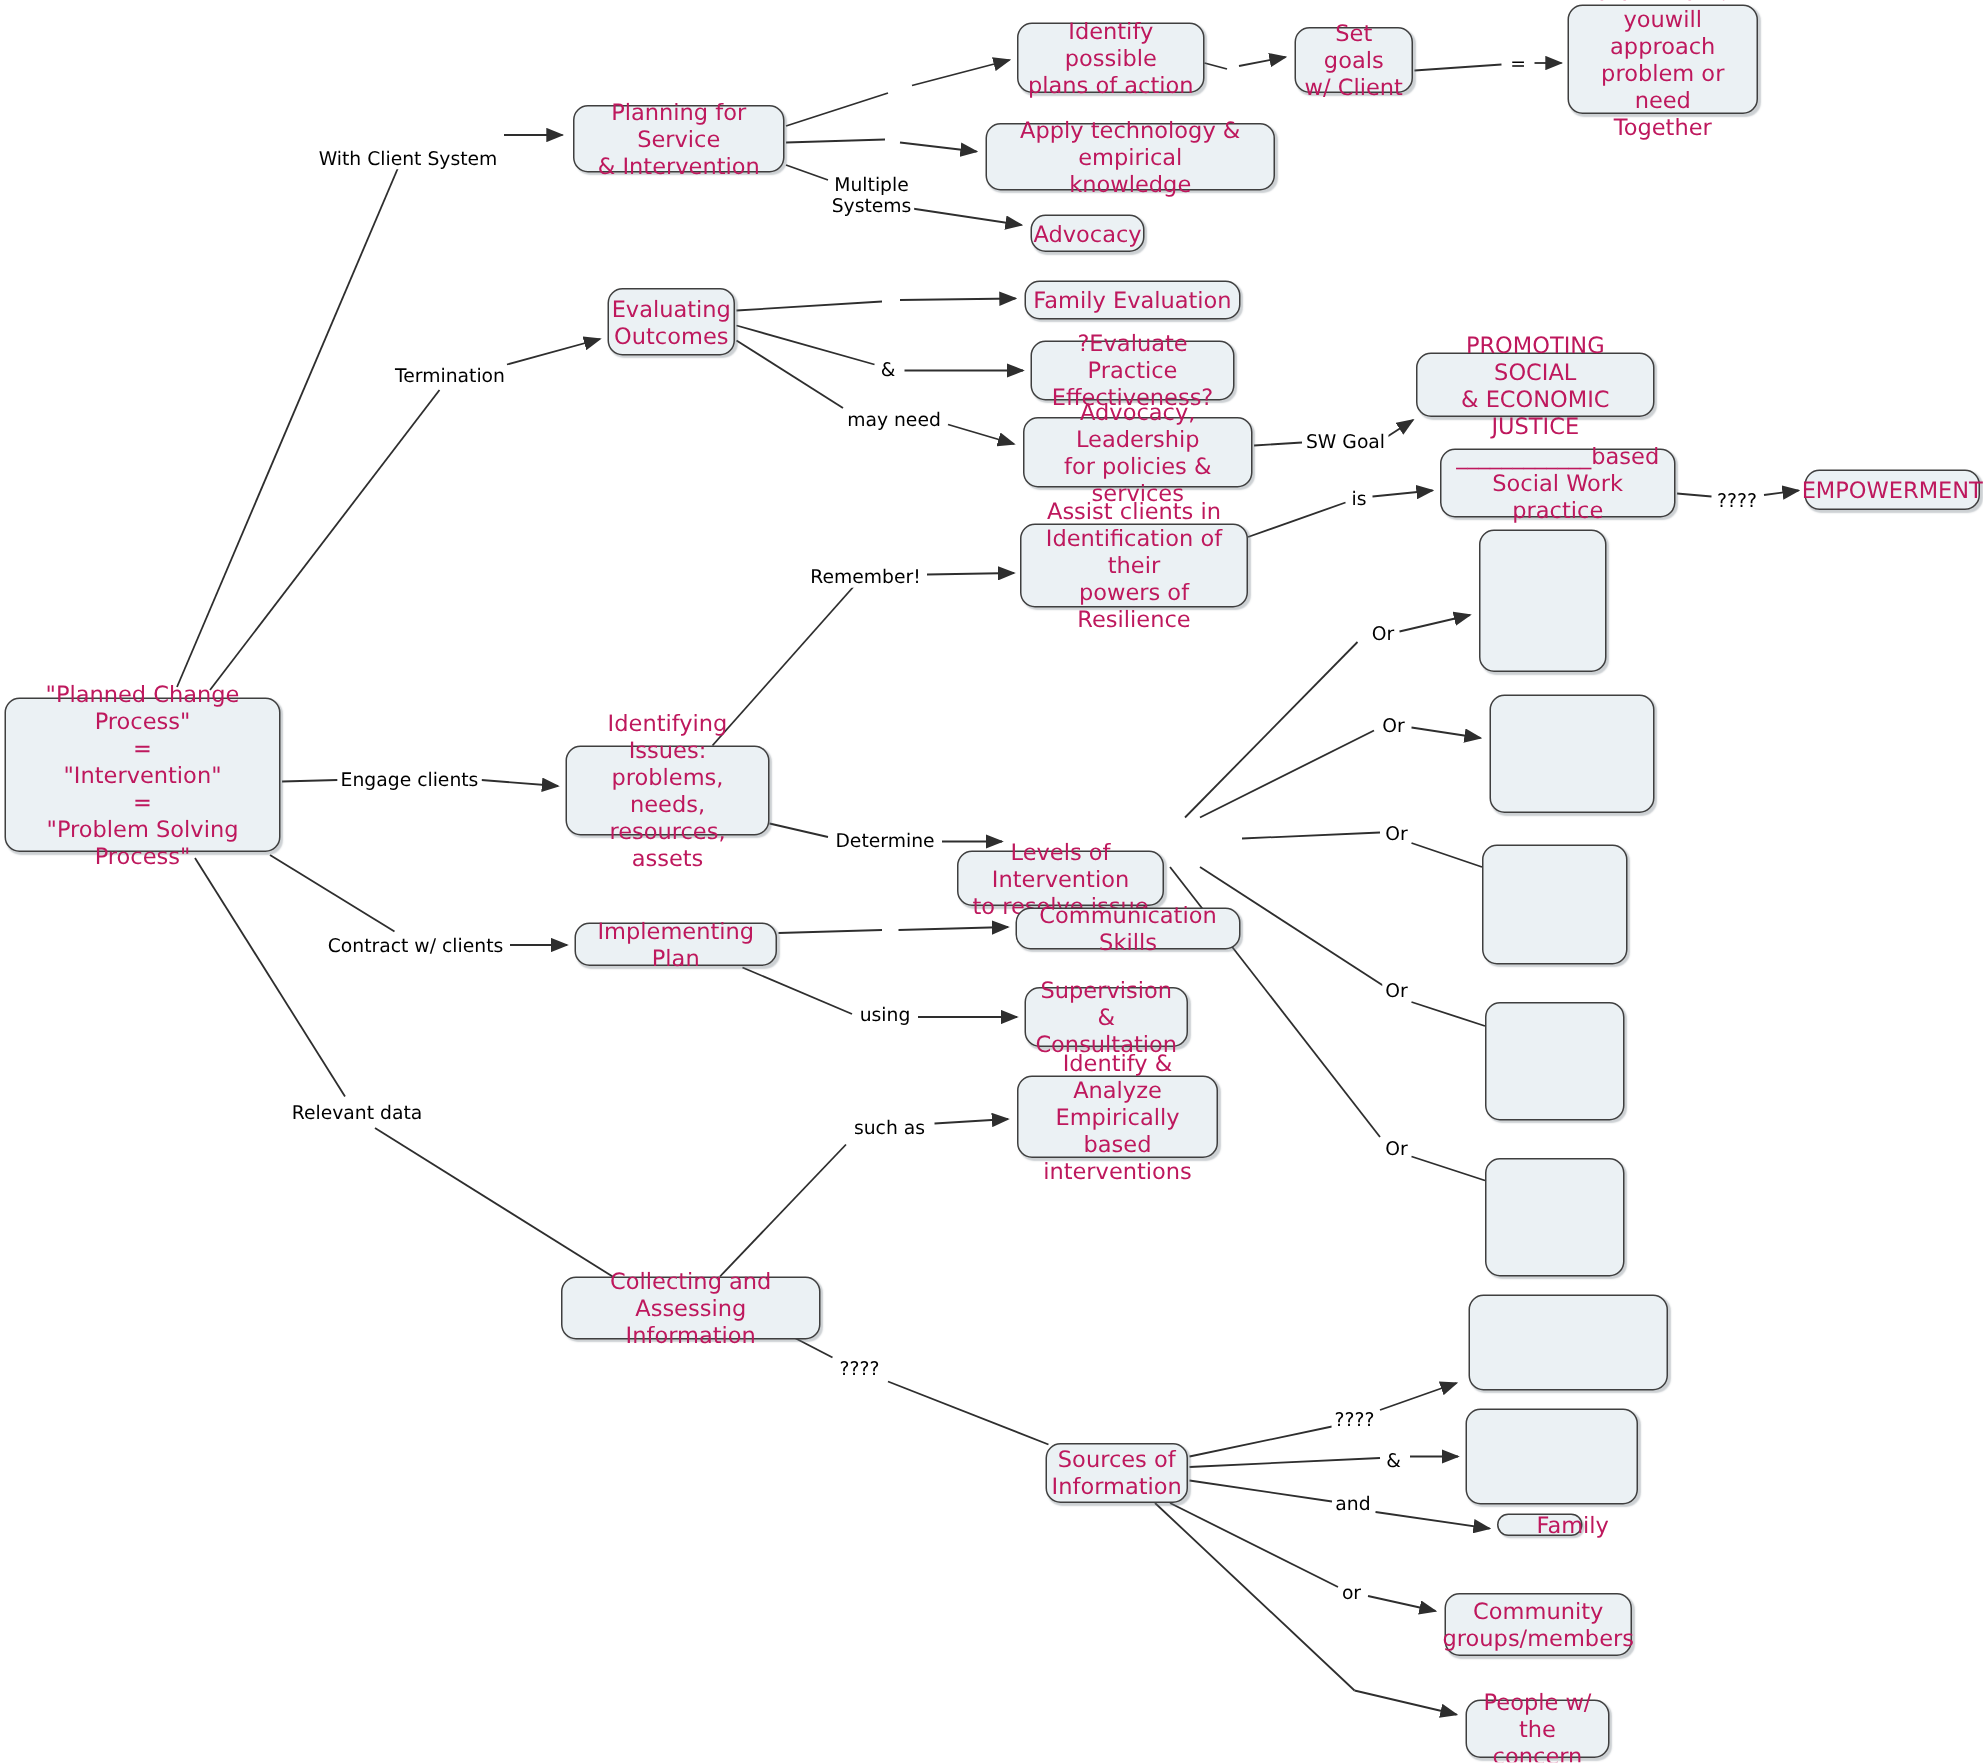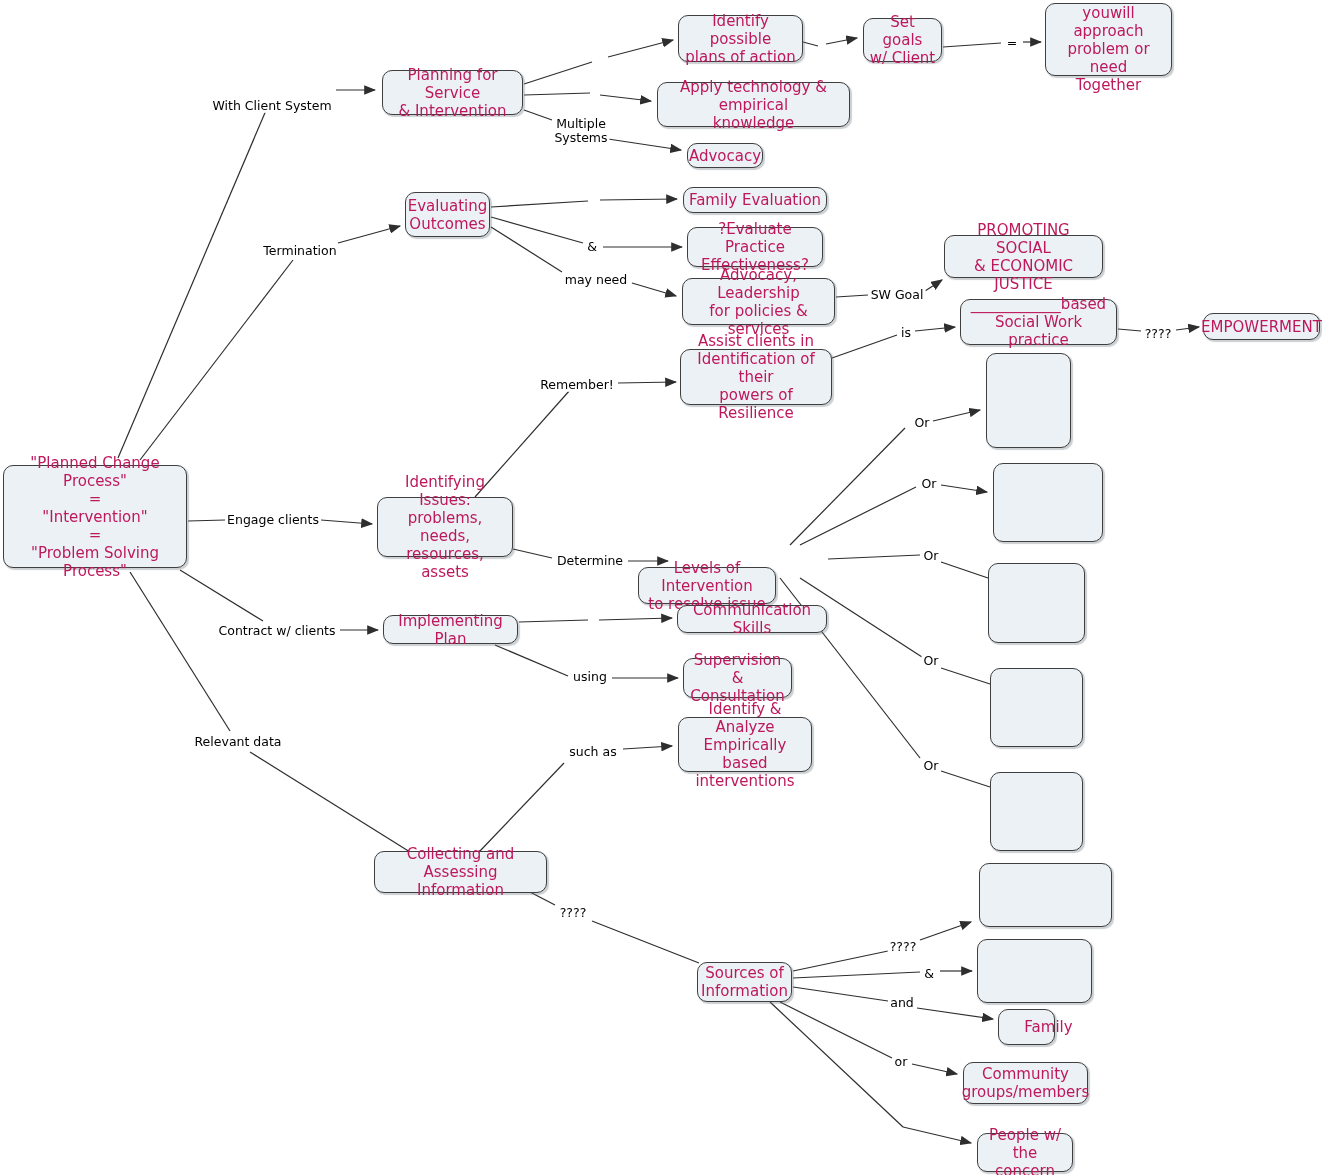--- a/index.html
+++ b/index.html
@@ -193,21 +193,21 @@
 interventions</span>
     </div>
     <div class="node" style="left: 354px; top: 851px; width: 173px; height: 42px; margin-left: 20px;">
       <span class="node-label">Collecting and Assessing
 Information</span>
     </div>
     <div class="node" style="left: 697px; top: 962px; width: 95px; height: 40px;">
       <span class="node-label">Sources of
 Information</span>
     </div>
-    <div class="node" style="left: 998px; top: 1009px; width: 57px; height: 36px; padding-left: 44px;">
+    <div class="node" style="left: 998px; top: 1009px; width: 57px; height: 15px; padding-left: 44px;">
       <span class="node-label">Family</span>
     </div>
     <div class="node" style="left: 963px; top: 1062px; width: 125px; height: 42px;">
       <span class="node-label">Community
 groups/members</span>
     </div>
     <div class="node" style="left: 977px; top: 1133px; width: 96px; height: 39px;">
       <span class="node-label">People w/
 the concern</span>
     </div>

